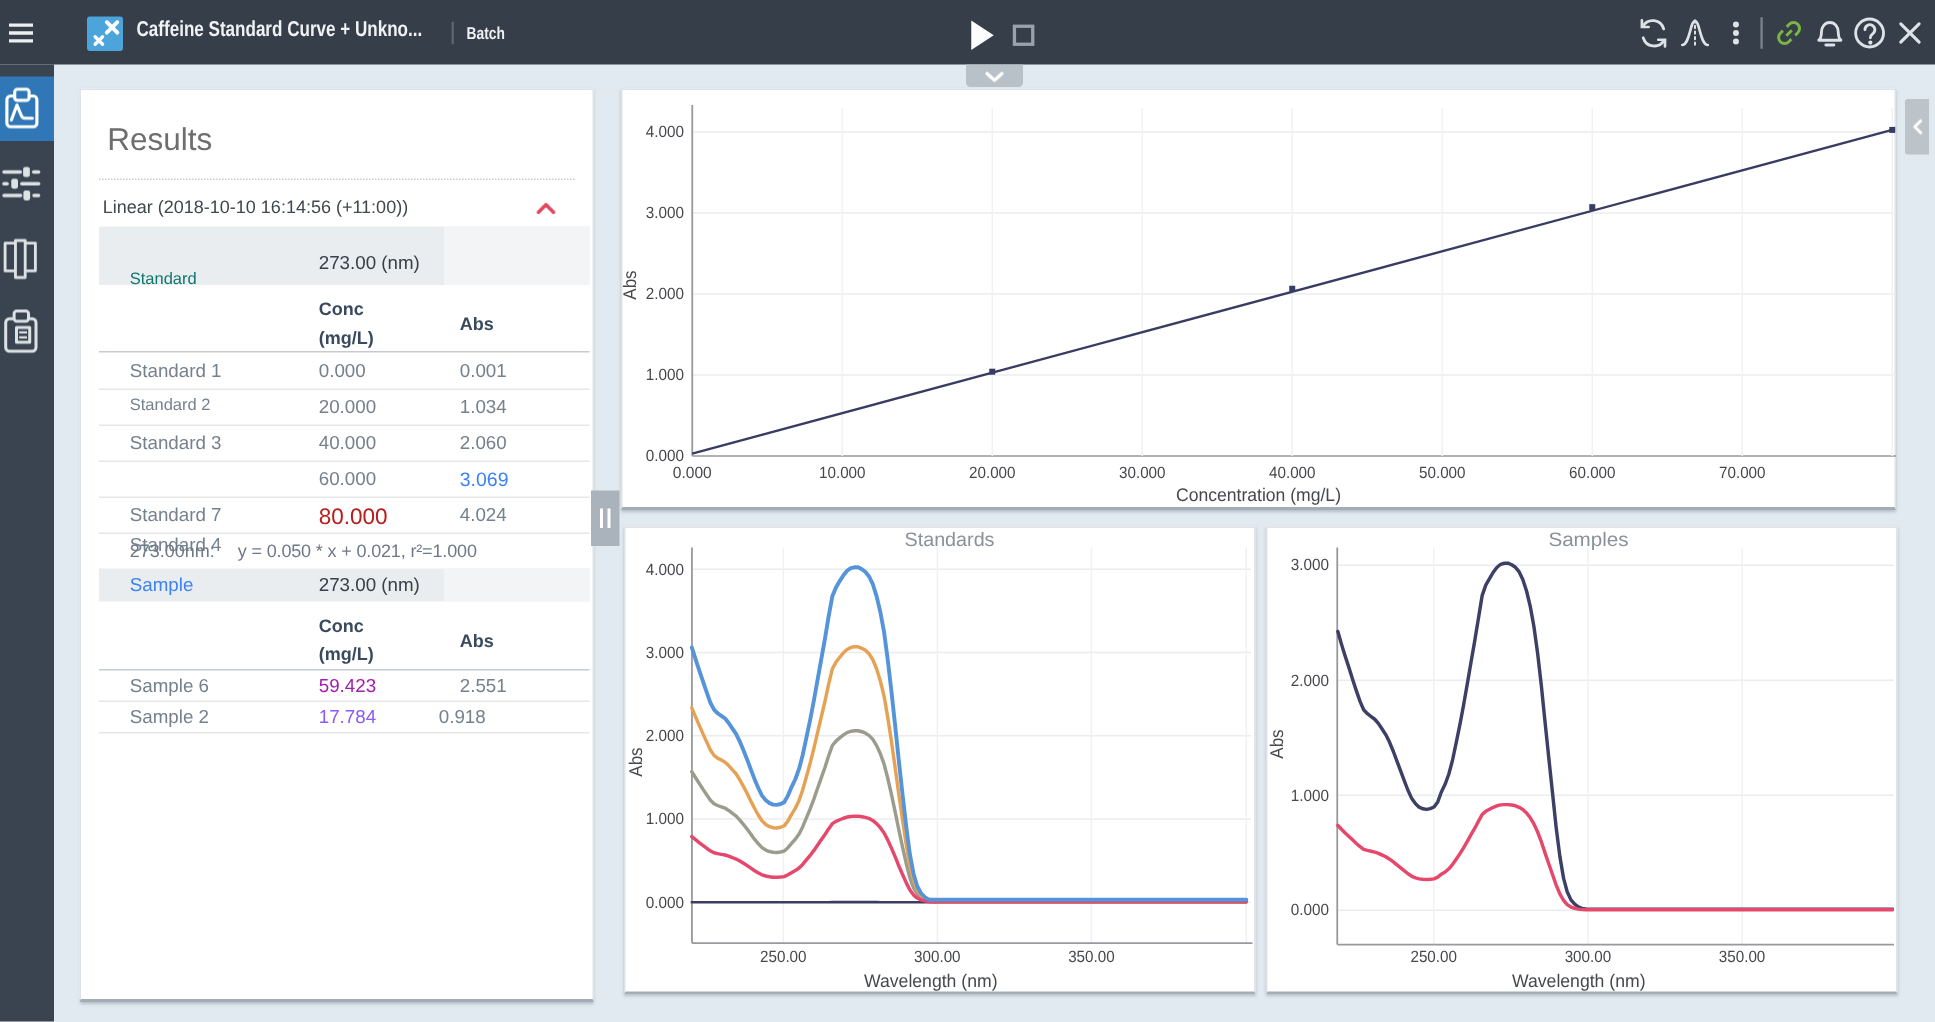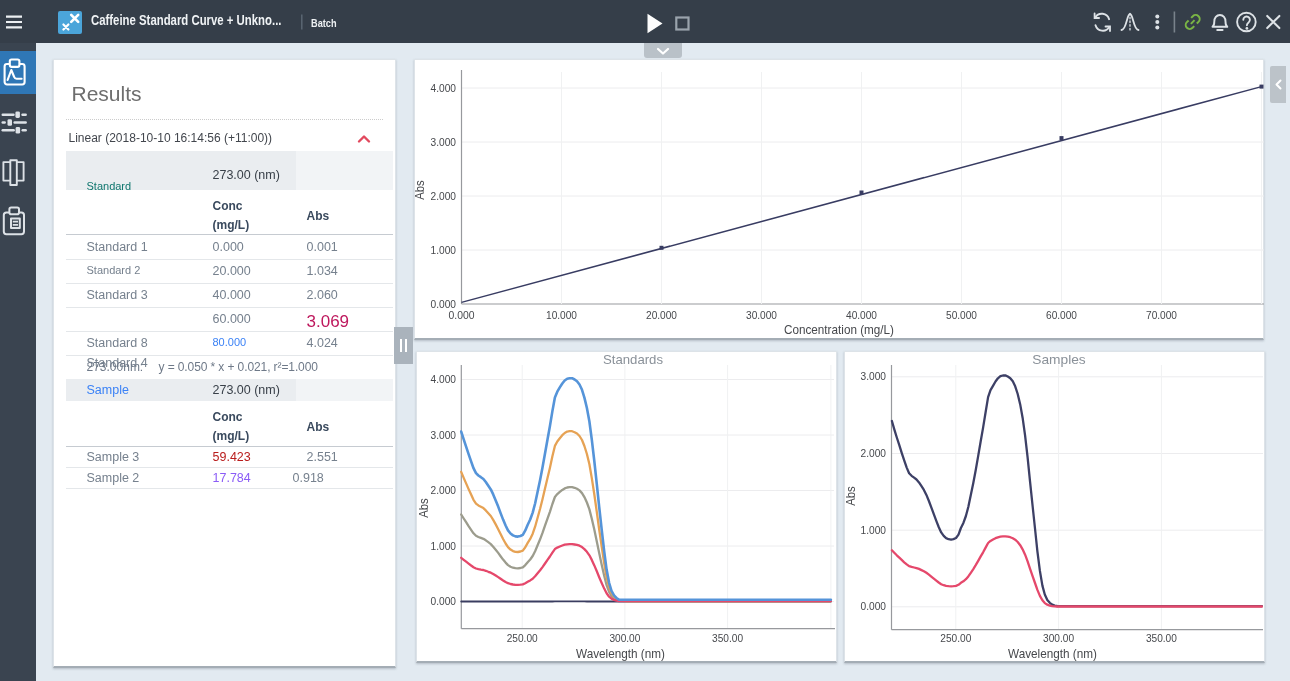--- a/index.html
+++ b/index.html
@@ -115,38 +115,38 @@
 <div class="t" style="left:33px; top:204px; font-size:11px; color:#76818e;">Standard 2</div>
 <div class="t" style="left:159px; top:204px; font-size:12.5px; color:#76818e;">20.000</div>
 <div class="t" style="left:253px; top:204px; font-size:12.5px; color:#76818e;">1.034</div>
 <div class="abs" style="left:12px; top:223px; width:327px; border-top:1px solid #e4e7ea;"></div>
 <div class="t" style="left:33px; top:228px; font-size:12.5px; color:#76818e;">Standard 3</div>
 <div class="t" style="left:159px; top:228px; font-size:12.5px; color:#76818e;">40.000</div>
 <div class="t" style="left:253px; top:228px; font-size:12.5px; color:#76818e;">2.060</div>
 <div class="abs" style="left:12px; top:247px; width:327px; border-top:1px solid #e4e7ea;"></div>
 <div class="t" style="left:33px; top:252px; font-size:12.5px; color:#76818e;margin-top:44px;">Standard 4</div>
 <div class="t" style="left:159px; top:252px; font-size:12.5px; color:#76818e;">60.000</div>
-<div class="t" style="left:253px; top:252px; font-size:17px; color:#be185d;">3.069</div>
+<div class="t" style="left:253px; top:252px; font-size:13px; color:#3b82f6;">3.069</div>
 <div class="abs" style="left:12px; top:271px; width:327px; border-top:1px solid #e4e7ea;"></div>
-<div class="t" style="left:33px; top:276px; font-size:12.5px; color:#76818e;">Standard 8</div>
-<div class="t" style="left:159px; top:276px; font-size:11px; color:#3b82f6;">80.000</div>
+<div class="t" style="left:33px; top:276px; font-size:12.5px; color:#76818e;">Standard 7</div>
+<div class="t" style="left:159px; top:276px; font-size:15px; color:#b91c1c;">80.000</div>
 <div class="t" style="left:253px; top:276px; font-size:12.5px; color:#76818e;">4.024</div>
 <div class="abs" style="left:12px; top:295px; width:327px; border-top:1px solid #e4e7ea;"></div>
 <div class="t" style="left:33px; top:300px; font-size:12px; color:#6e7988;">273.00nm:</div>
 <div class="t" style="left:105px; top:300px; font-size:12px; letter-spacing:-0.1px; color:#6e7988;">y = 0.050 * x + 0.021, r²=1.000</div>
 <div class="abs" style="left:12px; top:319px; width:327px; height:22px; background:#eaedf0;"></div>
 <div class="abs" style="left:242px; top:319px; width:97px; height:22px; background:#f2f4f6;"></div>
 <div class="t" style="left:33px; top:323px; font-size:12.5px; font-weight:400; color:#3b82f6;">Sample</div>
 <div class="t" style="left:159px; top:323px; font-size:12.5px; font-weight:400; color:#394049;">273.00 (nm)</div>
 <div class="t" style="left:159px; top:350px; font-size:12px; font-weight:600; color:#3a4a5e;">Conc</div>
 <div class="t" style="left:159px; top:369px; font-size:12px; font-weight:600; color:#3a4a5e;">(mg/L)</div>
 <div class="t" style="left:253px; top:360px; font-size:12px; font-weight:600; color:#3a4a5e;">Abs</div>
 <div class="abs" style="left:12px; top:386px; width:327px; border-top:1px solid #c6cbd1;"></div>
-<div class="t" style="left:33px; top:390px; font-size:12.5px; color:#76818e;">Sample 3</div>
-<div class="t" style="left:159px; top:390px; font-size:12.5px; color:#b91c1c;">59.423</div>
+<div class="t" style="left:33px; top:390px; font-size:12.5px; color:#76818e;">Sample 6</div>
+<div class="t" style="left:159px; top:390px; font-size:12.5px; color:#a21caf;">59.423</div>
 <div class="t" style="left:253px; top:390px; font-size:12.5px; color:#76818e;">2.551</div>
 <div class="abs" style="left:12px; top:407px; width:327px; border-top:1px solid #e4e7ea;"></div>
 <div class="t" style="left:33px; top:411px; font-size:12.5px; color:#76818e;">Sample 2</div>
 <div class="t" style="left:159px; top:411px; font-size:12.5px; color:#8b5cf6;">17.784</div>
 <div class="t" style="left:239px; top:411px; font-size:12.5px; color:#76818e;">0.918</div>
 <div class="abs" style="left:12px; top:428px; width:327px; border-top:1px solid #e4e7ea;"></div>
 </div>
 <div class="panel" style="left:413.5px; top:59px; width:850.5px; height:281px;">
 <svg class="abs" style="left:0;top:0" width="849" height="278" viewBox="0 0 849 278">
 <path d="M46.5 28H849" stroke="#ececee" stroke-width="1"></path>

